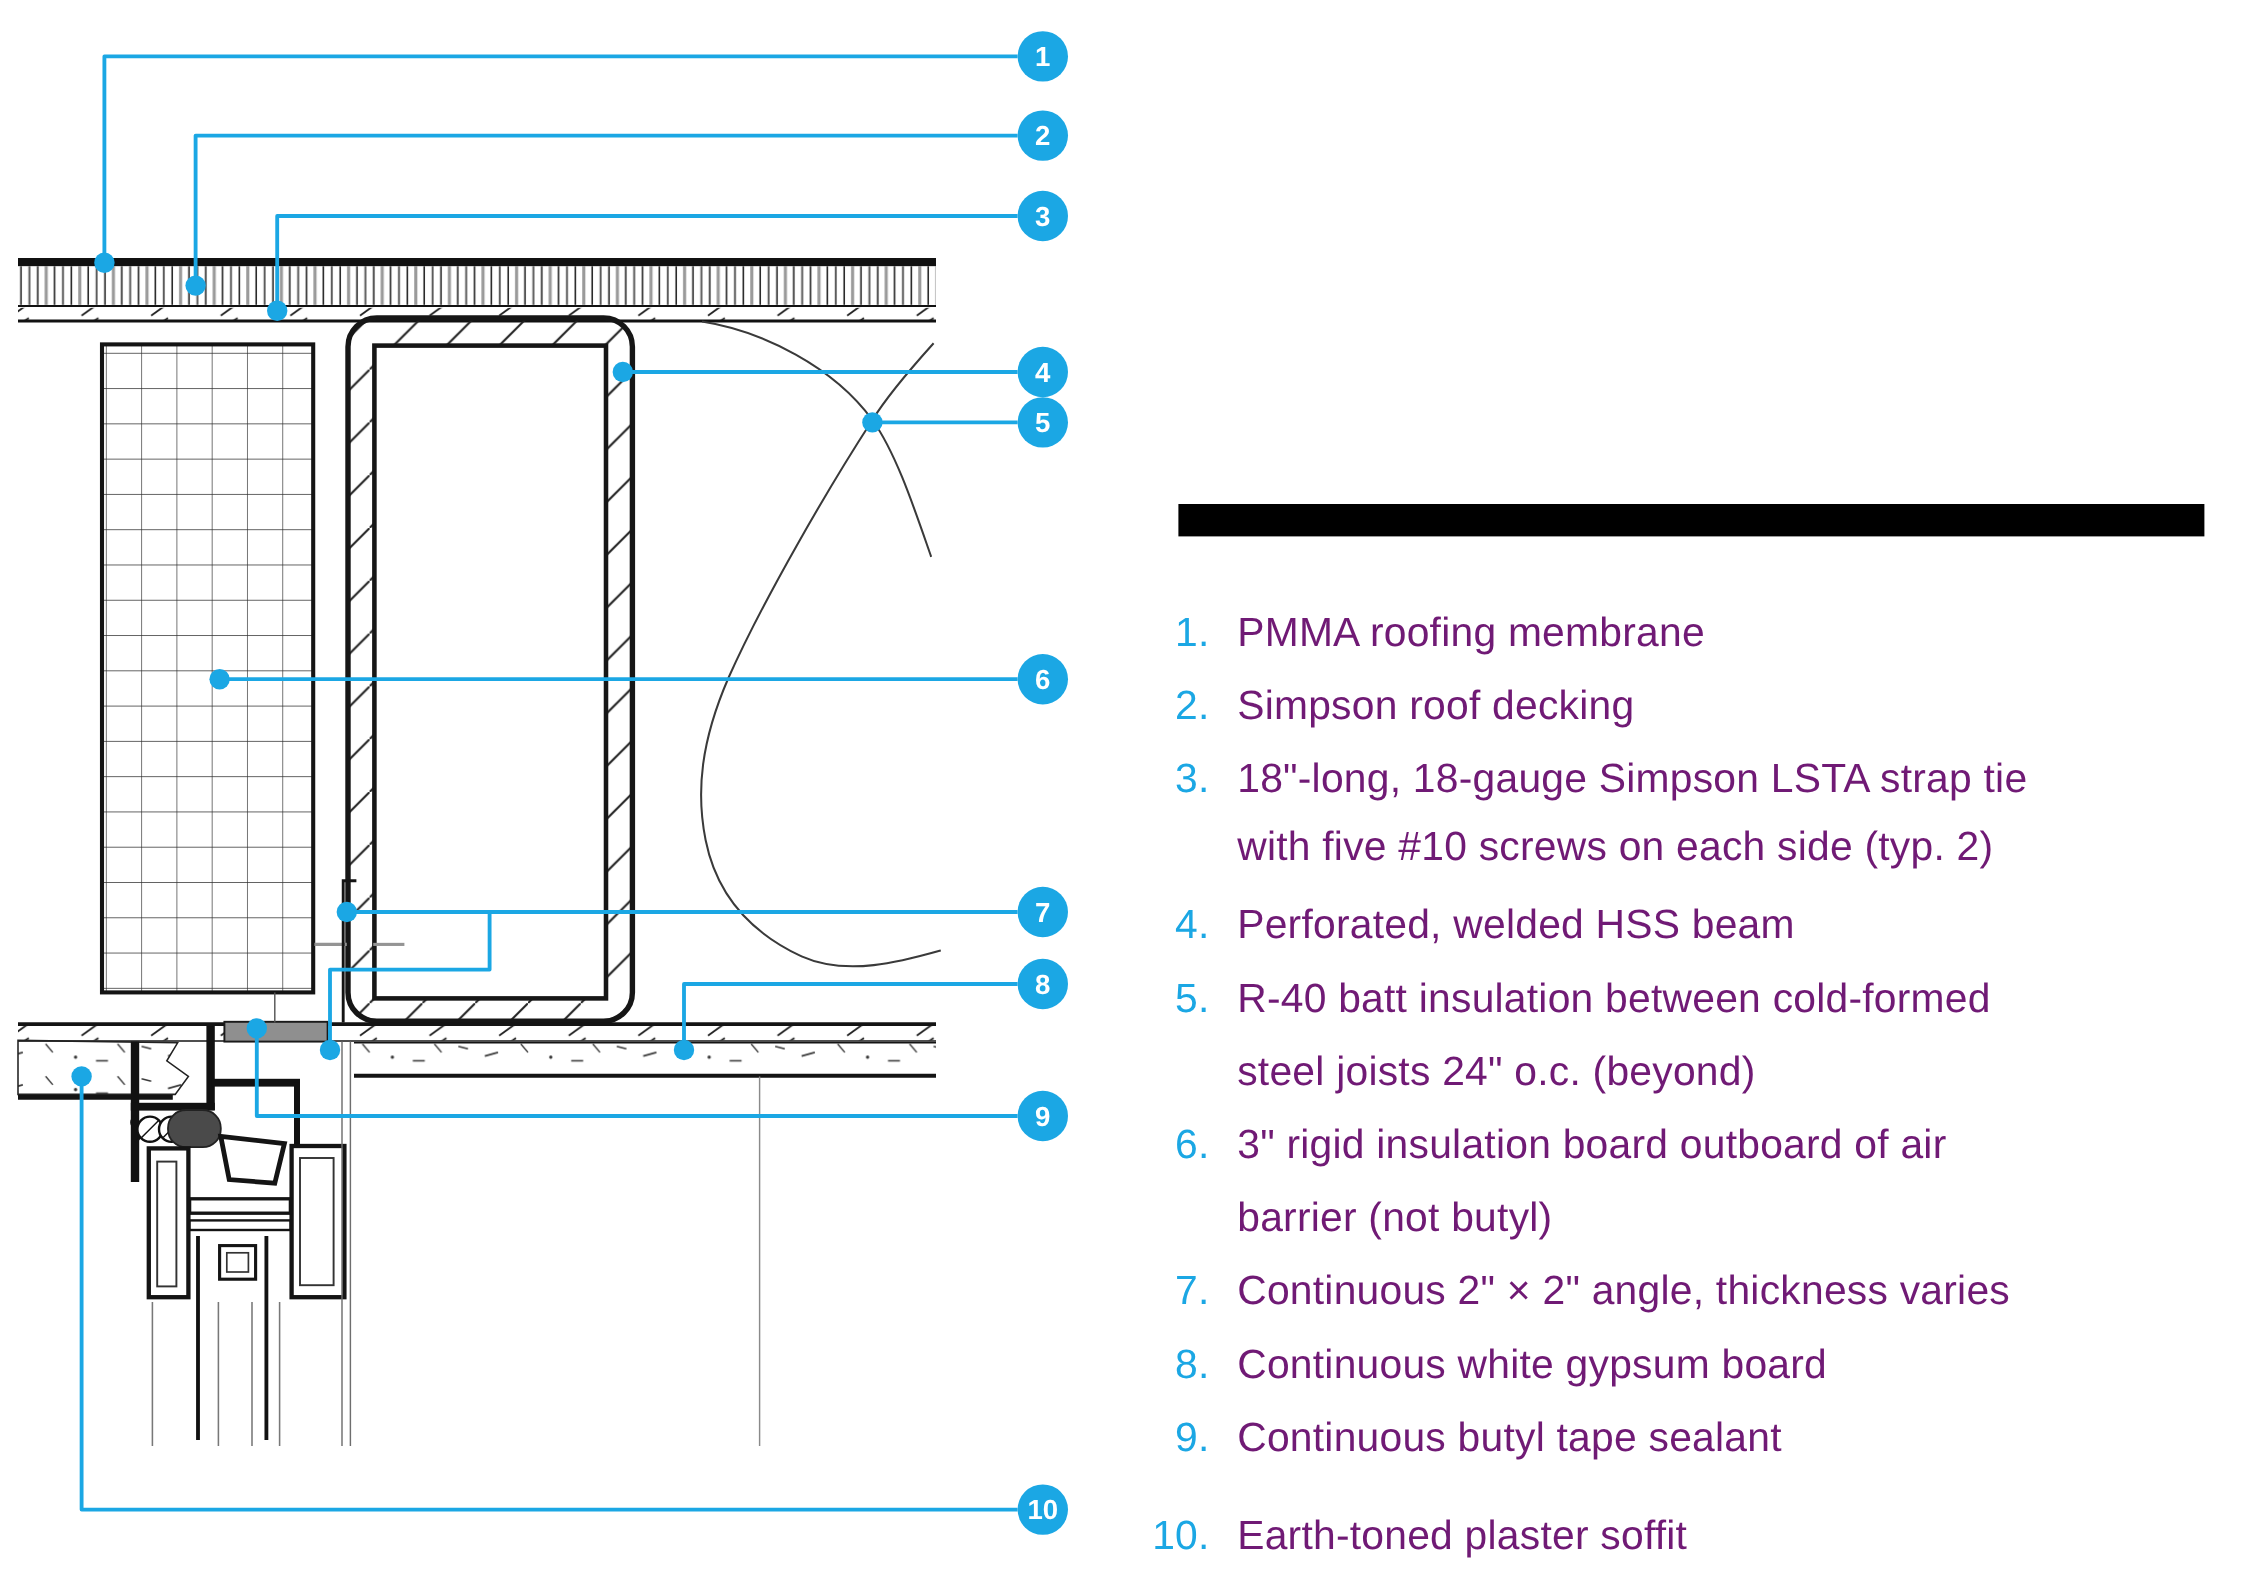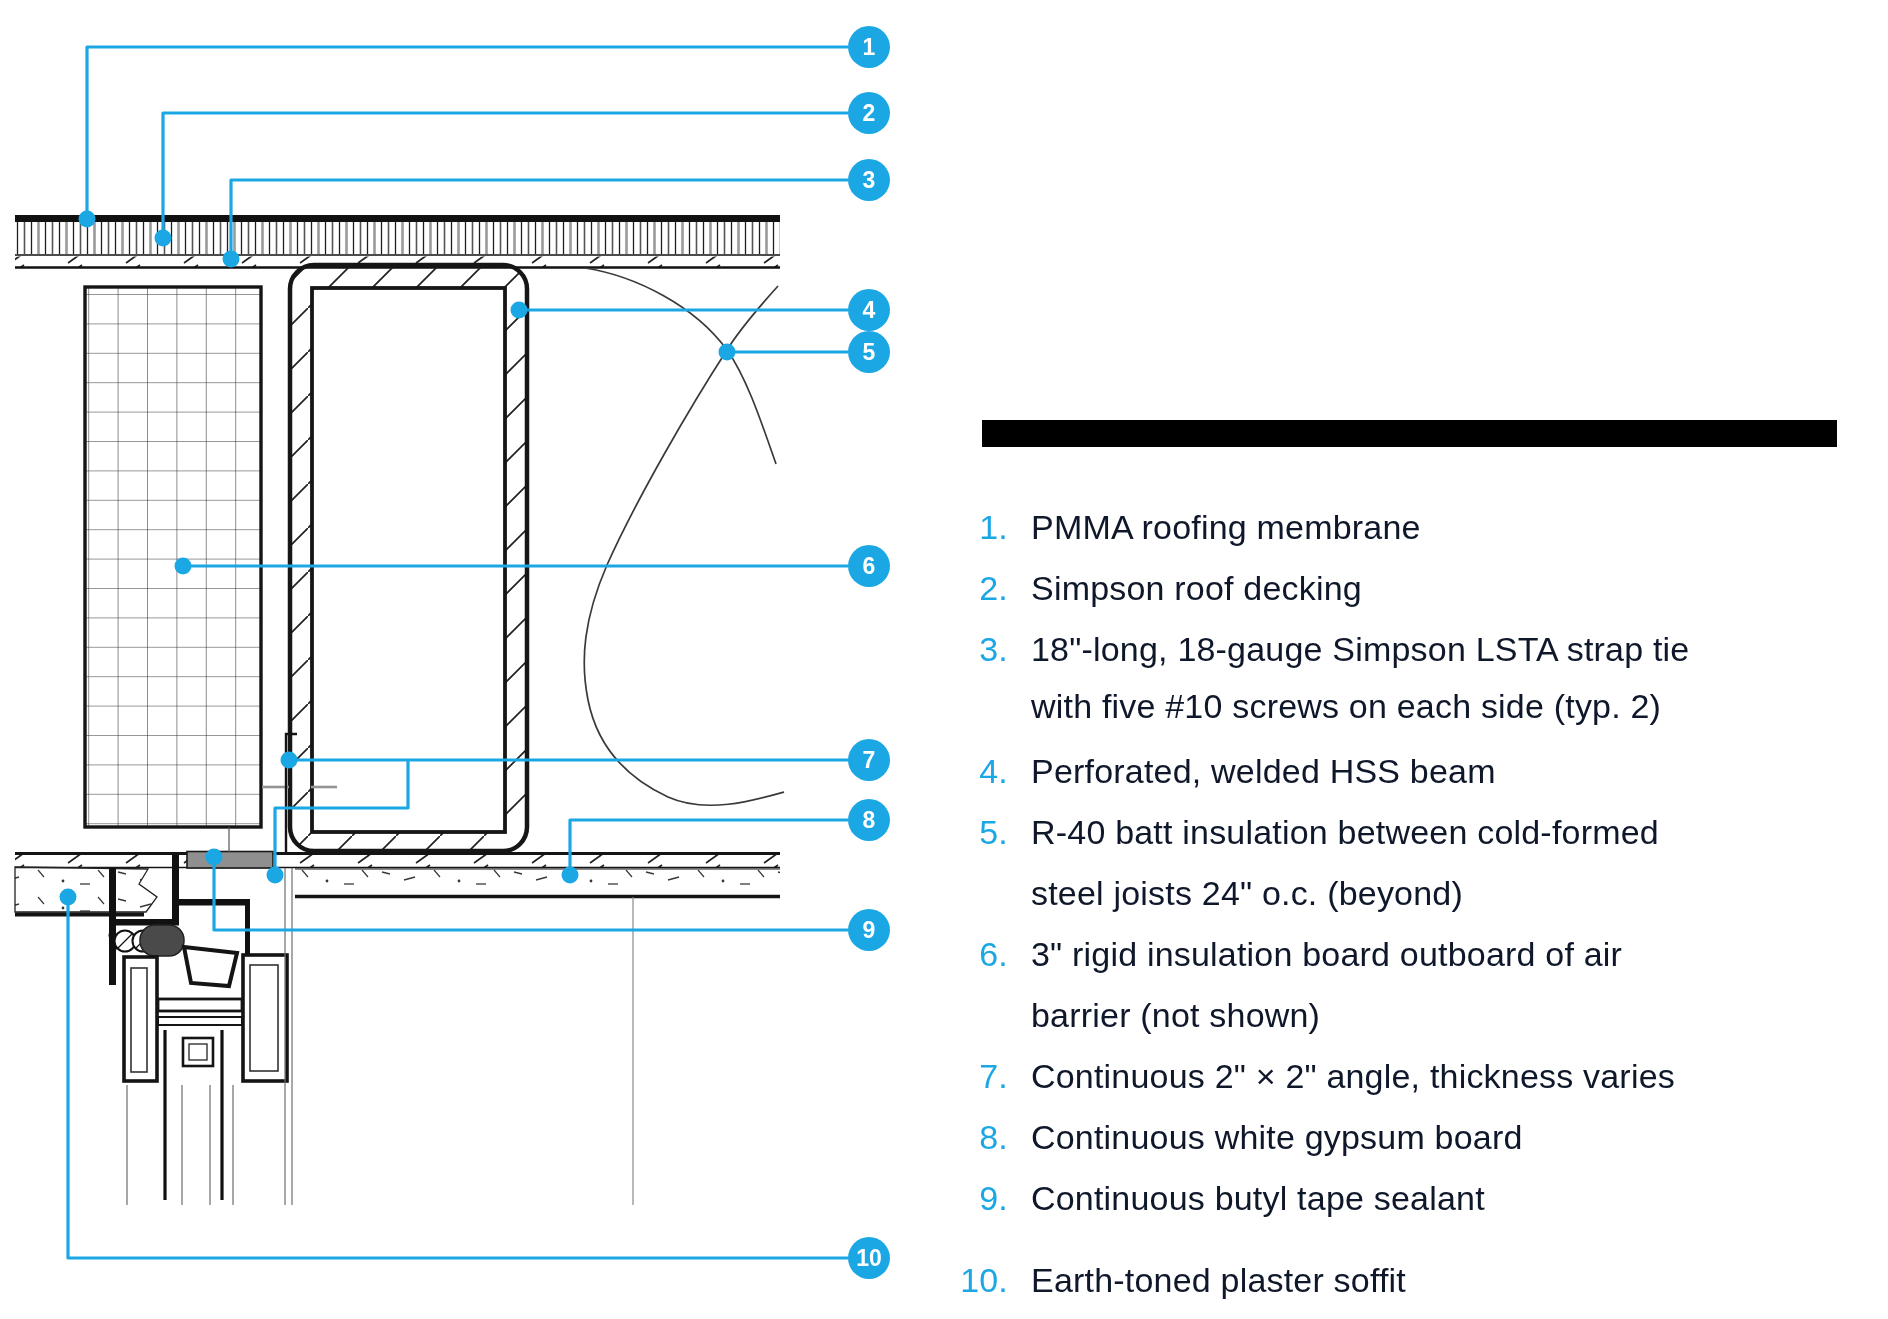--- a/index.html
+++ b/index.html
@@ -4,21 +4,21 @@
 <style>
   html,body{margin:0;padding:0;background:#fff;}
   .page{position:relative;width:1888px;height:1319px;background:#ffffff;overflow:hidden;
         font-family:"Liberation Sans", sans-serif;}
   .drawing-svg{position:absolute;left:0;top:0;}
   .legend-bar{position:absolute;left:982px;top:420px;width:855px;height:27px;background:#000;}
   .legend{position:absolute;left:0;top:0;}
   .leg-row{position:absolute;left:960px;white-space:nowrap;font-size:34px;color:#1d1d1d;
            letter-spacing:0.2px;line-height:44px;}
   .leg-num{display:inline-block;width:48px;text-align:right;color:#1ba7e4;}
-  .leg-txt{margin-left:23px;color:#0f172a;}
+  .leg-txt{margin-left:23px;color:#701a75;}
   .callout-text{font-family:"Liberation Sans", sans-serif;font-size:23px;font-weight:600;fill:#fff;}
 </style>
 </head>
 <body>
 
 <div class="page">
 
   <svg class="drawing-svg" width="940" height="1319" viewBox="0 0 940 1319">
     <defs>
       <pattern id="vh" width="28" height="40" patternUnits="userSpaceOnUse">
@@ -194,20 +194,20 @@
 
   <div class="legend">
     <div class="leg-row" style="top:505px"><span class="leg-num">1.</span><span class="leg-txt">PMMA roofing membrane</span></div>
     <div class="leg-row" style="top:566px"><span class="leg-num">2.</span><span class="leg-txt">Simpson roof decking</span></div>
     <div class="leg-row" style="top:627px"><span class="leg-num">3.</span><span class="leg-txt">18"-long, 18-gauge Simpson LSTA strap tie</span></div>
     <div class="leg-row" style="top:684px"><span class="leg-num"></span><span class="leg-txt">with five #10 screws on each side (typ. 2)</span></div>
     <div class="leg-row" style="top:749px"><span class="leg-num">4.</span><span class="leg-txt">Perforated, welded HSS beam</span></div>
     <div class="leg-row" style="top:810px"><span class="leg-num">5.</span><span class="leg-txt">R-40 batt insulation between cold-formed</span></div>
     <div class="leg-row" style="top:871px"><span class="leg-num"></span><span class="leg-txt">steel joists 24" o.c. (beyond)</span></div>
     <div class="leg-row" style="top:932px"><span class="leg-num">6.</span><span class="leg-txt">3" rigid insulation board outboard of air</span></div>
-    <div class="leg-row" style="top:993px"><span class="leg-num"></span><span class="leg-txt">barrier (not shown)</span></div>
+    <div class="leg-row" style="top:993px"><span class="leg-num"></span><span class="leg-txt">barrier (not butyl)</span></div>
     <div class="leg-row" style="top:1054px"><span class="leg-num">7.</span><span class="leg-txt">Continuous 2" × 2" angle, thickness varies</span></div>
     <div class="leg-row" style="top:1115px"><span class="leg-num">8.</span><span class="leg-txt">Continuous white gypsum board</span></div>
     <div class="leg-row" style="top:1176px"><span class="leg-num">9.</span><span class="leg-txt">Continuous butyl tape sealant</span></div>
     <div class="leg-row" style="top:1258px"><span class="leg-num">10.</span><span class="leg-txt">Earth-toned plaster soffit</span></div>
   </div>
 
 </div>
 
 </body></html>

